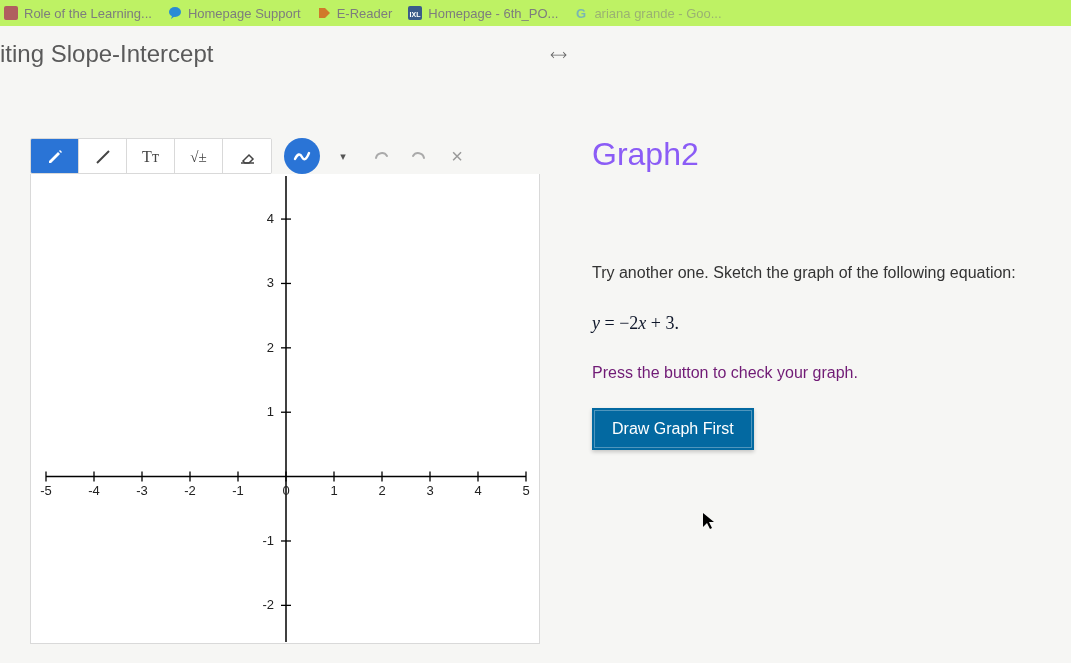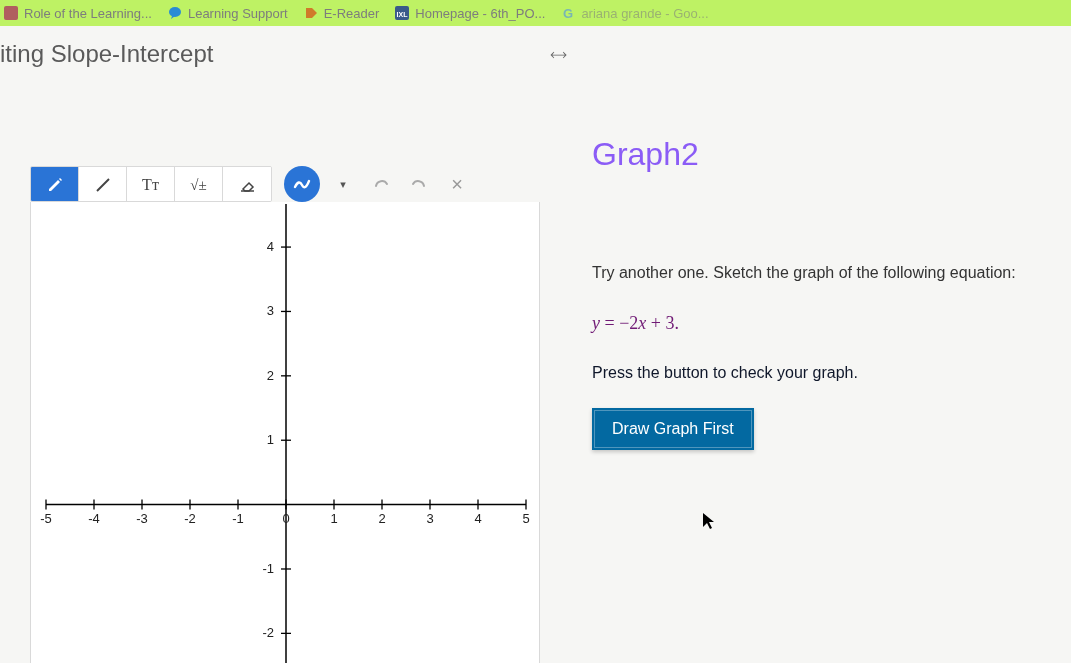--- a/index.html
+++ b/index.html
@@ -51,21 +51,20 @@
       width: 570px;
       padding-left: 30px;
       padding-top: 60px;
     }
     .toolbar {
       display: flex;
       align-items: center;
       gap: 0;
       margin-bottom: 0;
       height: 36px;
-      margin-top: 28px;
     }
     .tool-group {
       display: flex;
       border: 1px solid #d9d9d9;
       border-radius: 2px;
       overflow: hidden;
       height: 36px;
       background: #fff;
     }
     .tool-btn {
@@ -147,27 +146,27 @@
     .instruction {
       font-size: 16px;
       color: #333;
       line-height: 1.5;
       margin-bottom: 28px;
     }
     .equation {
       font-family: 'Times New Roman', Times, serif;
       font-style: italic;
       font-size: 18px;
-      color: #701a75;
+      color: #0f172a;
       margin-bottom: 30px;
     }
     .equation .num { font-style: normal; }
     .press-text {
       font-size: 16px;
-      color: #0f172a;
+      color: #701a75;
       margin-bottom: 26px;
     }
     .draw-btn {
       display: inline-block;
       background: #0369a1;
       color: #fff;
       padding: 12px 20px;
       font-size: 16px;
       border: none;
       cursor: pointer;
@@ -201,21 +200,21 @@
       </span>
     <span>Role of the Learning...</span>
   </div>
   <div class="bookmark">
     <span class="bicon">
         <svg width="14" height="14">
           <ellipse cx="7" cy="6" rx="6" ry="5" fill="#2a8bd4"></ellipse>
           <path d="M4 10 L3 13 L7 10 Z" fill="#2a8bd4"></path>
         </svg>
       </span>
-    <span>Learning Support</span>
+    <span>Homepage Support</span>
   </div>
   <div class="bookmark">
     <span class="bicon">
         <svg width="14" height="14">
           <path d="M2 2 L8 2 L13 7 L8 12 L2 12 Z" fill="#d07a2a"></path>
         </svg>
       </span>
     <span>E-Reader</span>
   </div>
   <div class="bookmark">

